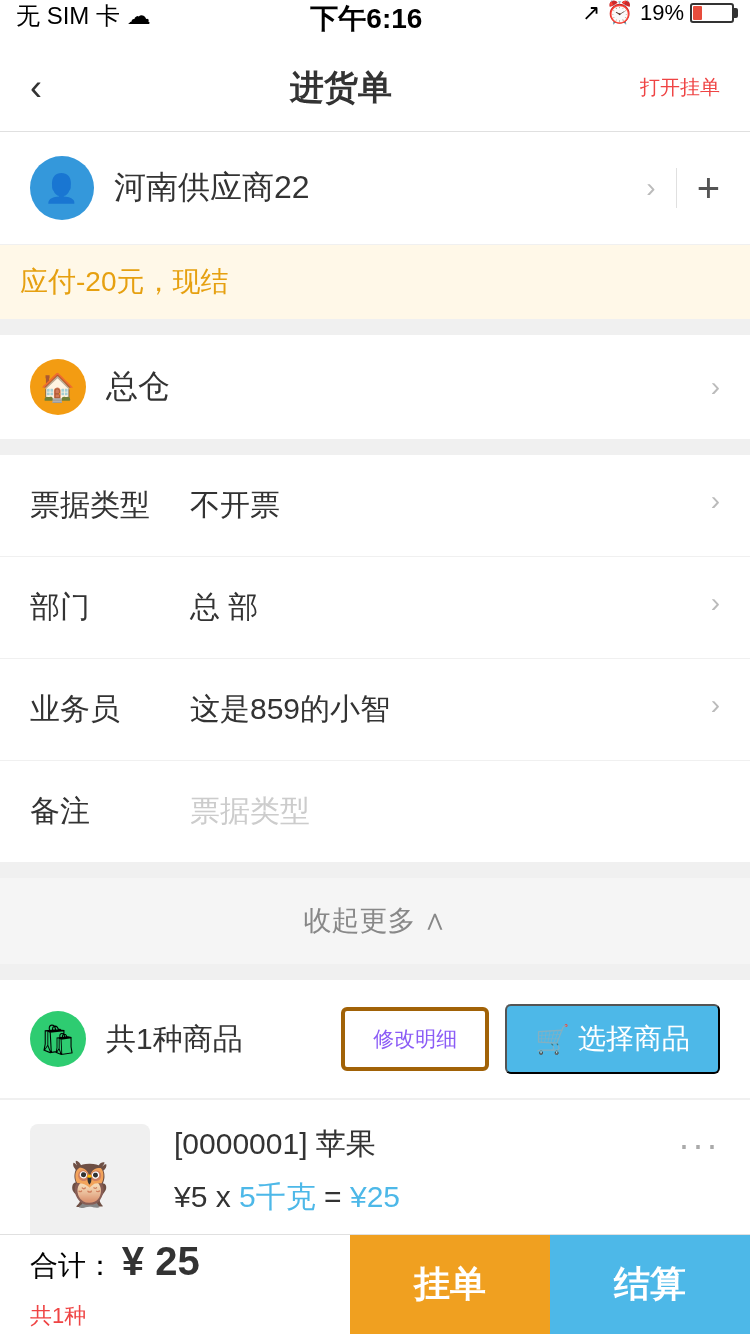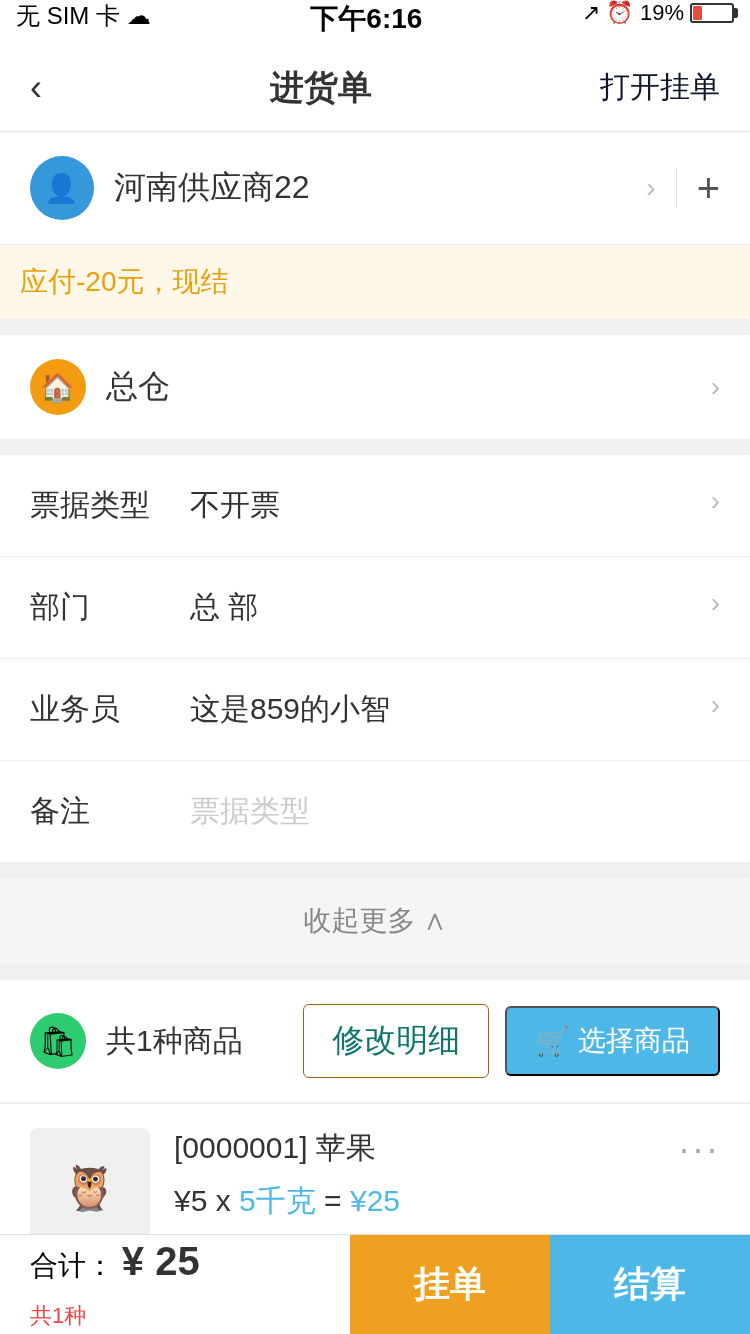--- a/index.html
+++ b/index.html
@@ -38,21 +38,21 @@
       background: #fff;
       height: 88px;
       display: flex;
       align-items: center;
       justify-content: space-between;
       padding: 0 30px;
       border-bottom: 1px solid #e0e0e0;
     }
     .nav-back { font-size: 36px; color: #333; cursor: pointer; }
     .nav-title { font-size: 34px; font-weight: 600; color: #333; }
-    .nav-action { font-size: 30px; color: #0f172a; cursor: pointer; }
+    .nav-action { font-size: 20px; color: #ef4444; cursor: pointer; }
 
     
     .content { background: #f0f0f0; }
 
     
     .section {
       background: #fff;
       margin-bottom: 16px;
     }
 
@@ -127,24 +127,24 @@
       padding: 24px 30px;
       margin-bottom: 2px;
     }
     .product-icon {
       width: 56px; height: 56px; border-radius: 50%; background: #2ecc71;
       display: flex; align-items: center; justify-content: center;
       margin-right: 20px; flex-shrink: 0;
     }
     .product-count { flex: 1; font-size: 30px; color: #333; }
     .btn-edit {
-      border: 1px solid #a16207;
-      background: #fff;
-      color: #0f766e;
-      font-size: 32px;
+      border: 4px solid #a16207;
+      background: #fff;
+      color: #8b5cf6;
+      font-size: 21px;
       padding: 14px 28px;
       border-radius: 6px;
       margin-right: 16px;
       cursor: pointer;
     }
     .btn-select {
       background: #4db8e8;
       color: #fff;
       font-size: 28px;
       padding: 14px 28px;

